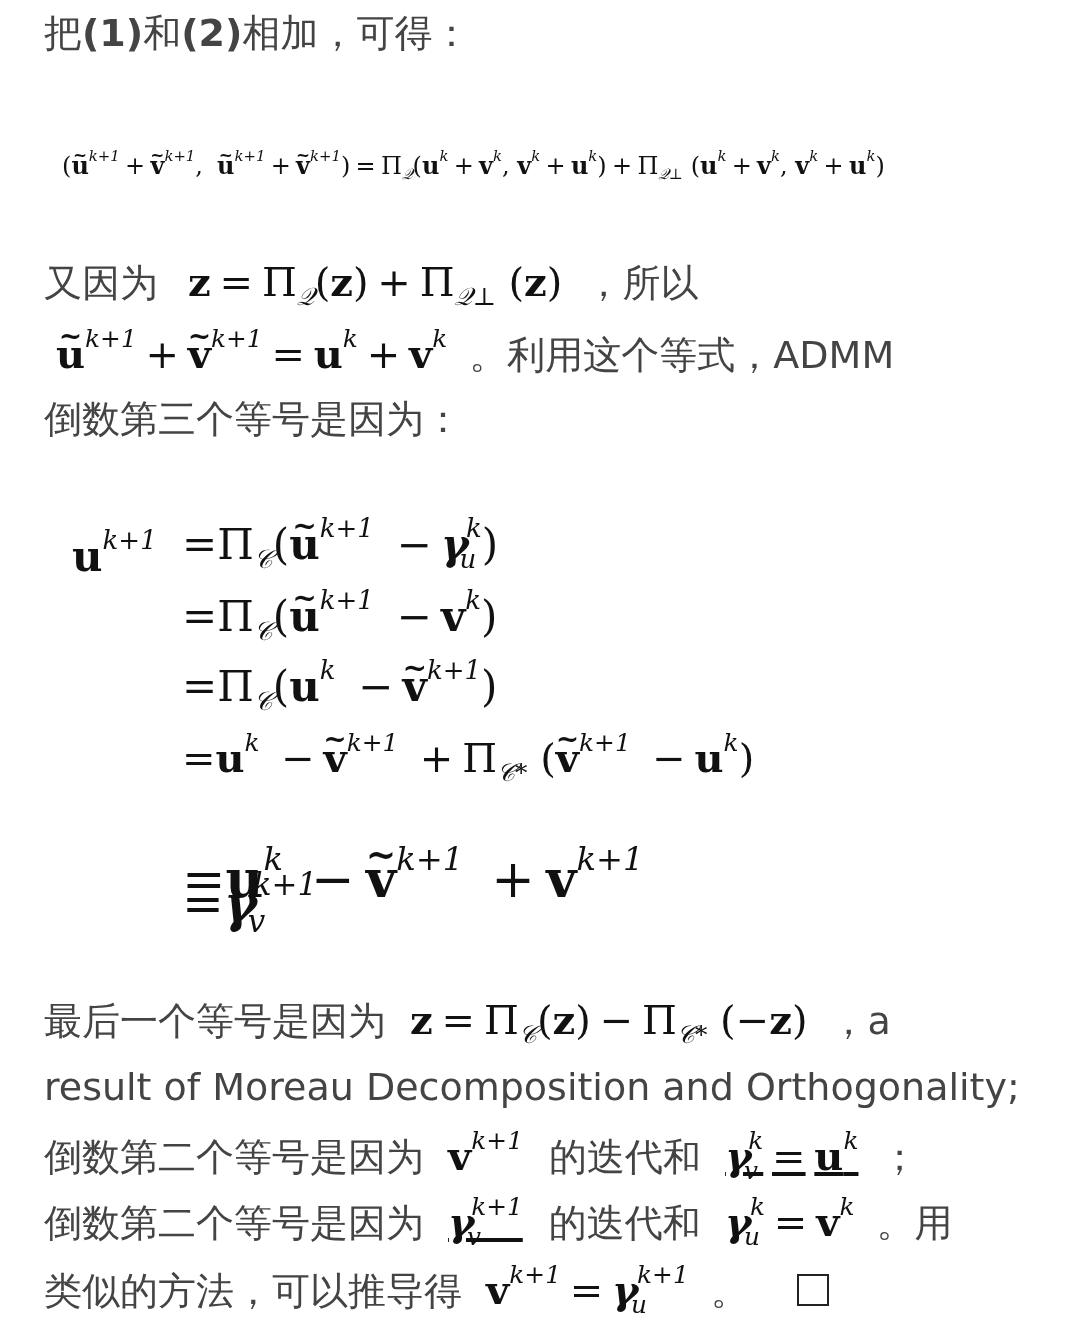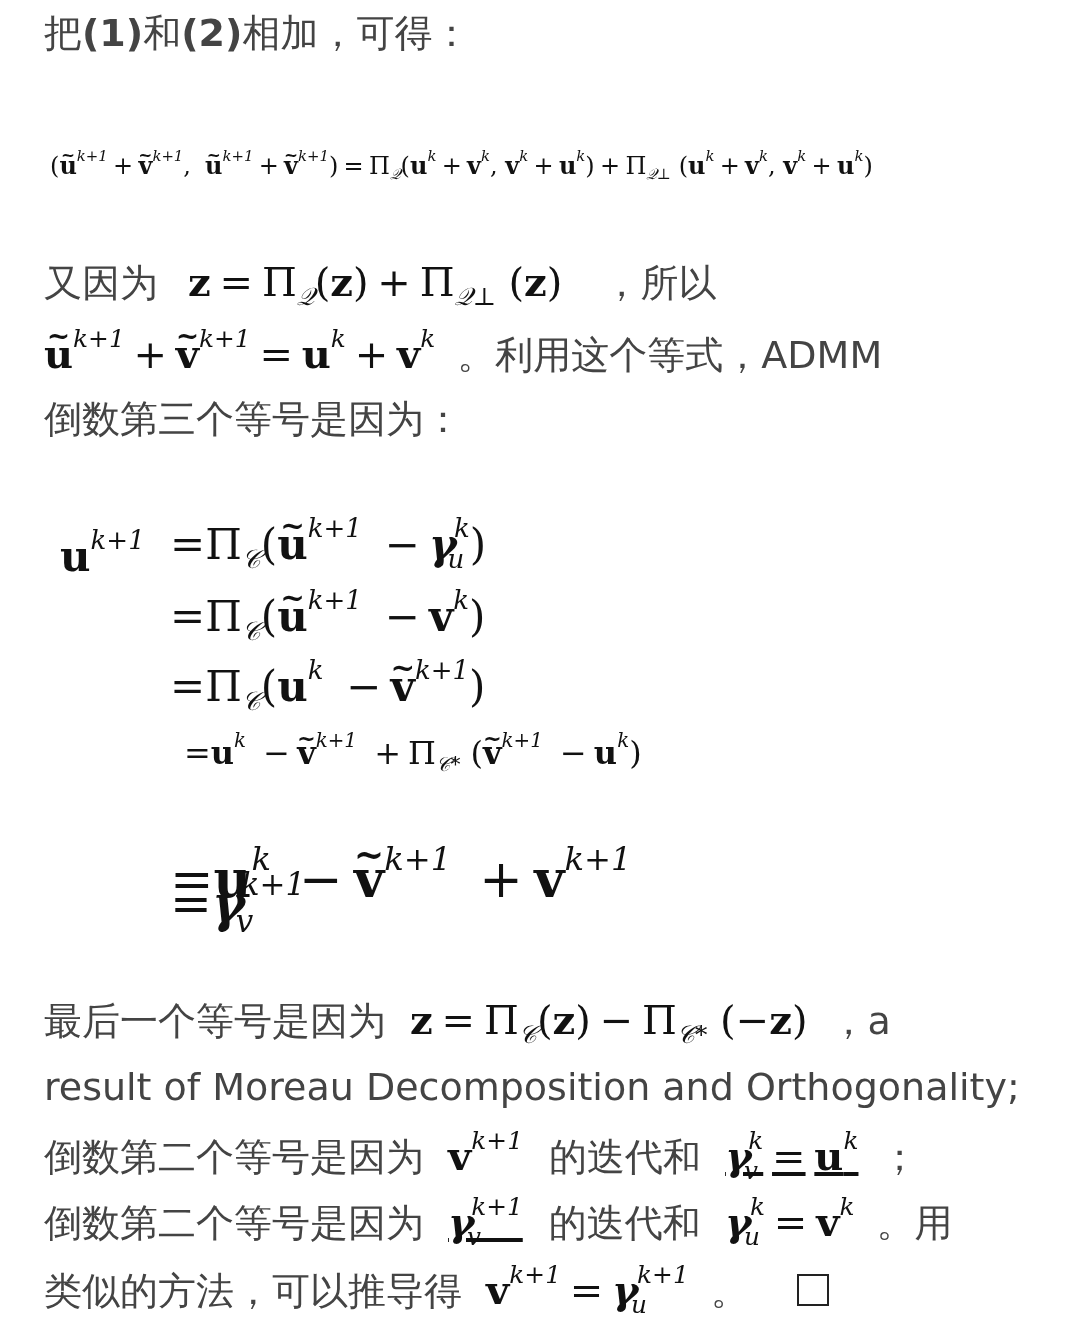--- a/index.html
+++ b/index.html
@@ -14,20 +14,21 @@
   }
   .cjk { font-family: "DejaVu Sans", sans-serif; letter-spacing: 0px; }
   .num-bold { font-weight: bold; }
   .math {
     font-family: "DejaVu Serif", "Liberation Serif", serif;
     color: #111111;
     font-size: 40px;
     display: inline-block;
     vertical-align: baseline;
     white-space: nowrap;
+    margin-left: 12px;
   }
   .math.small { font-size: 24px; }
   .math b { font-weight: bold; }
   .math sup { font-size: 0.62em; vertical-align: 0.85em; line-height: 0; font-style: italic; font-weight: normal; }
   .math sub { font-size: 0.62em; vertical-align: -0.35em; line-height: 0; font-style: italic; font-weight: normal; }
   .math .cal { font-family: "DejaVu Serif", serif; font-style: italic; }
   .math .op { padding: 0 0.22em; font-weight: normal; }
   .math .paren { font-weight: normal; }
   .tilde { position: relative; display: inline-block; }
   .tilde::before {
@@ -53,21 +54,21 @@
   <span class="math small">
     <span class="paren">(</span><b class="tilde">u</b><sup>k+1</sup><span class="op">+</span><b class="tilde">v</b><sup>k+1</sup>,<span class="sep"></span><b class="tilde">u</b><sup>k+1</sup><span class="op">+</span><b class="tilde">v</b><sup>k+1</sup><span class="paren">)</span><span class="op">=</span>Π<sub class="cal">𝒬</sub><span class="paren">(</span><b>u</b><sup>k</sup><span class="op">+</span><b>v</b><sup>k</sup>,&nbsp;<b>v</b><sup>k</sup><span class="op">+</span><b>u</b><sup>k</sup><span class="paren">)</span><span class="op">+</span>Π<sub class="cal">𝒬<span style="font-style:normal">⊥</span></sub><span class="paren">&nbsp;(</span><b>u</b><sup>k</sup><span class="op">+</span><b>v</b><sup>k</sup>,&nbsp;<b>v</b><sup>k</sup><span class="op">+</span><b>u</b><sup>k</sup><span class="paren">)</span>
   </span>
 </div>
 
 <div class="line" style="top:262px;">
   <span class="cjk">又因为</span>
   <span class="math" style="margin-left:18px;">
     <b>z</b><span class="op">=</span>Π<sub class="cal">𝒬</sub><span class="paren">(</span><b>z</b><span class="paren">)</span><span class="op">+</span>Π<sub class="cal">𝒬<span style="font-style:normal">⊥</span></sub><span class="paren">&nbsp;(</span><b>z</b><span class="paren">)</span>
   </span>
-  <span class="cjk" style="margin-left:28px;">，所以</span>
+  <span class="cjk" style="margin-left:10px;">，所以</span>
 </div>
 
 <div class="line" style="top:334px;">
   <span class="math">
     <b class="tilde">u</b><sup>k+1</sup><span class="op">+</span><b class="tilde">v</b><sup>k+1</sup><span class="op">=</span><b>u</b><sup>k</sup><span class="op">+</span><b>v</b><sup>k</sup>
   </span>
   <span class="cjk" style="margin-left:10px;">。利用这个等式，ADMM</span>
 </div>
 
 <div class="line" style="top:400px;">
@@ -80,21 +81,21 @@
   </div>
   <div class="eqrow math" style="left:170px; top:520px; font-size:42px;">
     =Π<sub class="cal">𝒞</sub><span class="paren">(</span><b class="tilde">u</b><sup>k+1</sup><span class="op">&nbsp;−</span><span class="gamma">γ</span><sub style="margin-left:-0.35em">u</sub><sup style="margin-left:-0.4em">k</sup><span class="paren">)</span>
   </div>
   <div class="eqrow math" style="left:170px; top:592px; font-size:42px;">
     =Π<sub class="cal">𝒞</sub><span class="paren">(</span><b class="tilde">u</b><sup>k+1</sup><span class="op">&nbsp;−</span><b>v</b><sup>k</sup><span class="paren">)</span>
   </div>
   <div class="eqrow math" style="left:170px; top:662px; font-size:42px;">
     =Π<sub class="cal">𝒞</sub><span class="paren">(</span><b>u</b><sup>k</sup><span class="op">&nbsp;−</span><b class="tilde">v</b><sup>k+1</sup><span class="paren">)</span>
   </div>
-  <div class="eqrow math" style="left:184px; top:734px; font-size:32px;">
+  <div class="eqrow math" style="left:170px; top:734px; font-size:40px;">
     =<b>u</b><sup>k</sup><span class="op">&nbsp;−</span><b class="tilde">v</b><sup>k+1</sup><span class="op">&nbsp;+</span>Π<sub class="cal">𝒞*</sub><span class="paren">&nbsp;(</span><b class="tilde">v</b><sup>k+1</sup><span class="op">&nbsp;−</span><b>u</b><sup>k</sup><span class="paren">)</span>
   </div>
   <div class="eqrow math" style="left:170px; top:848px; font-size:52px;">
     =<b>u</b><sup>k</sup><span class="op">&nbsp;−</span><b class="tilde">v</b><sup>k+1</sup><span class="op">&nbsp;+</span><b>v</b><sup>k+1</sup>
   </div>
   <div class="eqrow math" style="left:170px; top:874px; font-size:50px;">
     =<span class="gamma">γ</span><sub style="margin-left:-0.3em">v</sub><sup style="margin-left:-0.4em">k+1</sup>
   </div>
 </div>
 

